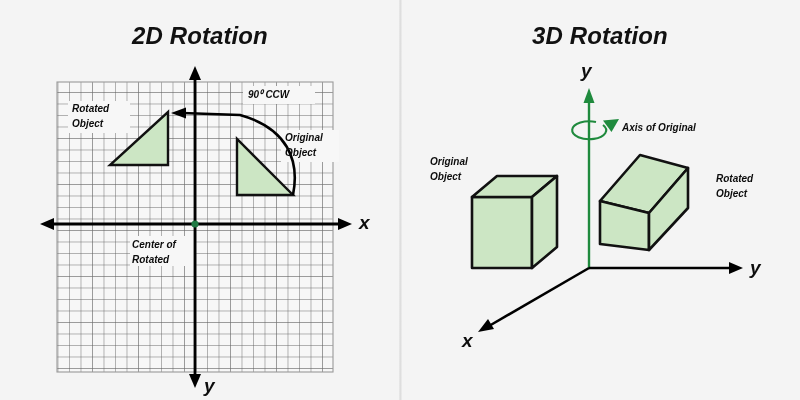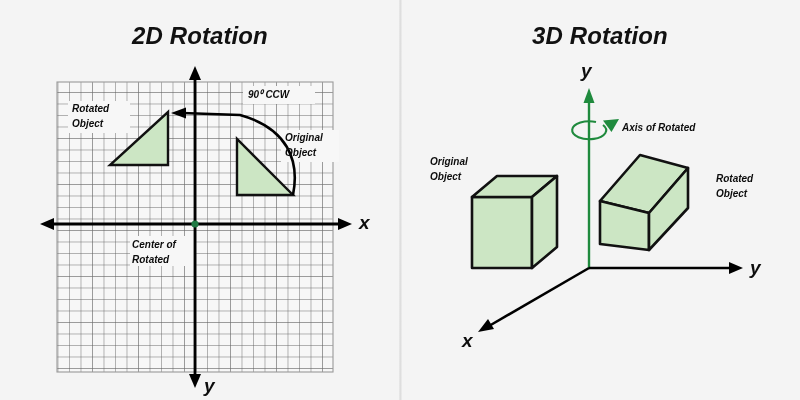--- a/index.html
+++ b/index.html
@@ -167,19 +167,19 @@
         <polygon points="200,201 240,155 288,168 249,213" fill="#cce6c4"></polygon>
         <polygon points="200,201 249,213 249,250 200,244" fill="#cce6c4"></polygon>
         <polygon points="249,213 288,168 288,208 249,250" fill="#cce6c4"></polygon>
       </g>
     </svg>
 
     <div class="lbl" style="left:30px;top:154px;">Original
 Object</div>
     <div class="lbl" style="left:316px;top:171px;">Rotated
 Object</div>
-    <div class="lbl" style="left:222px;top:120px;">Axis of Rotated</div>
+    <div class="lbl" style="left:222px;top:120px;">Axis of Original</div>
     <div class="axis-letter" style="left:181px;top:60px;">y</div>
     <div class="axis-letter" style="left:350px;top:257px;">y</div>
     <div class="axis-letter" style="left:62px;top:330px;">x</div>
   </div>
 
 </div>
 
 </body></html>

